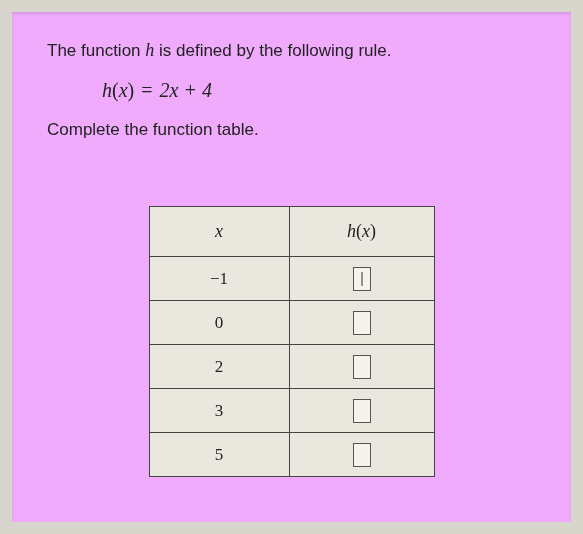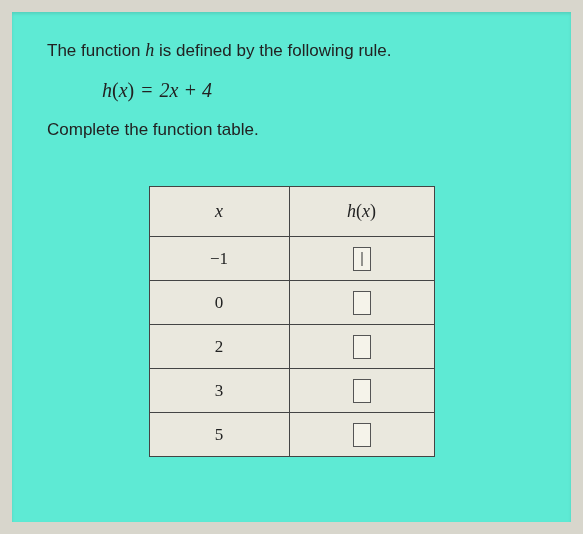--- a/index.html
+++ b/index.html
@@ -11,21 +11,21 @@
     body {
       width: 583px;
       height: 534px;
       background: #d8d6cc;
       font-family: 'Times New Roman', Times, serif;
       position: relative;
       padding: 12px;
     }
     
     .content-area {
-      background: #5eead4;
+      background: #f0abfc;
       width: 100%;
       height: 100%;
       padding: 28px 35px;
       position: relative;
       box-shadow: inset 0 2px 3px rgba(0,0,0,0.1);
     }
     
     .prompt-line1 {
       font-size: 17px;
       color: #222;
@@ -53,21 +53,21 @@
     }
     
     .equation .op {
       font-style: normal;
       margin: 0 2px;
     }
     
     .prompt-line2 {
       font-size: 17px;
       color: #222;
-      margin-bottom: 46px;
+      margin-bottom: 66px;
       font-family: Arial, sans-serif;
     }
     
     .table-wrapper {
       display: flex;
       justify-content: center;
       width: 100%;
     }
     
     table {

